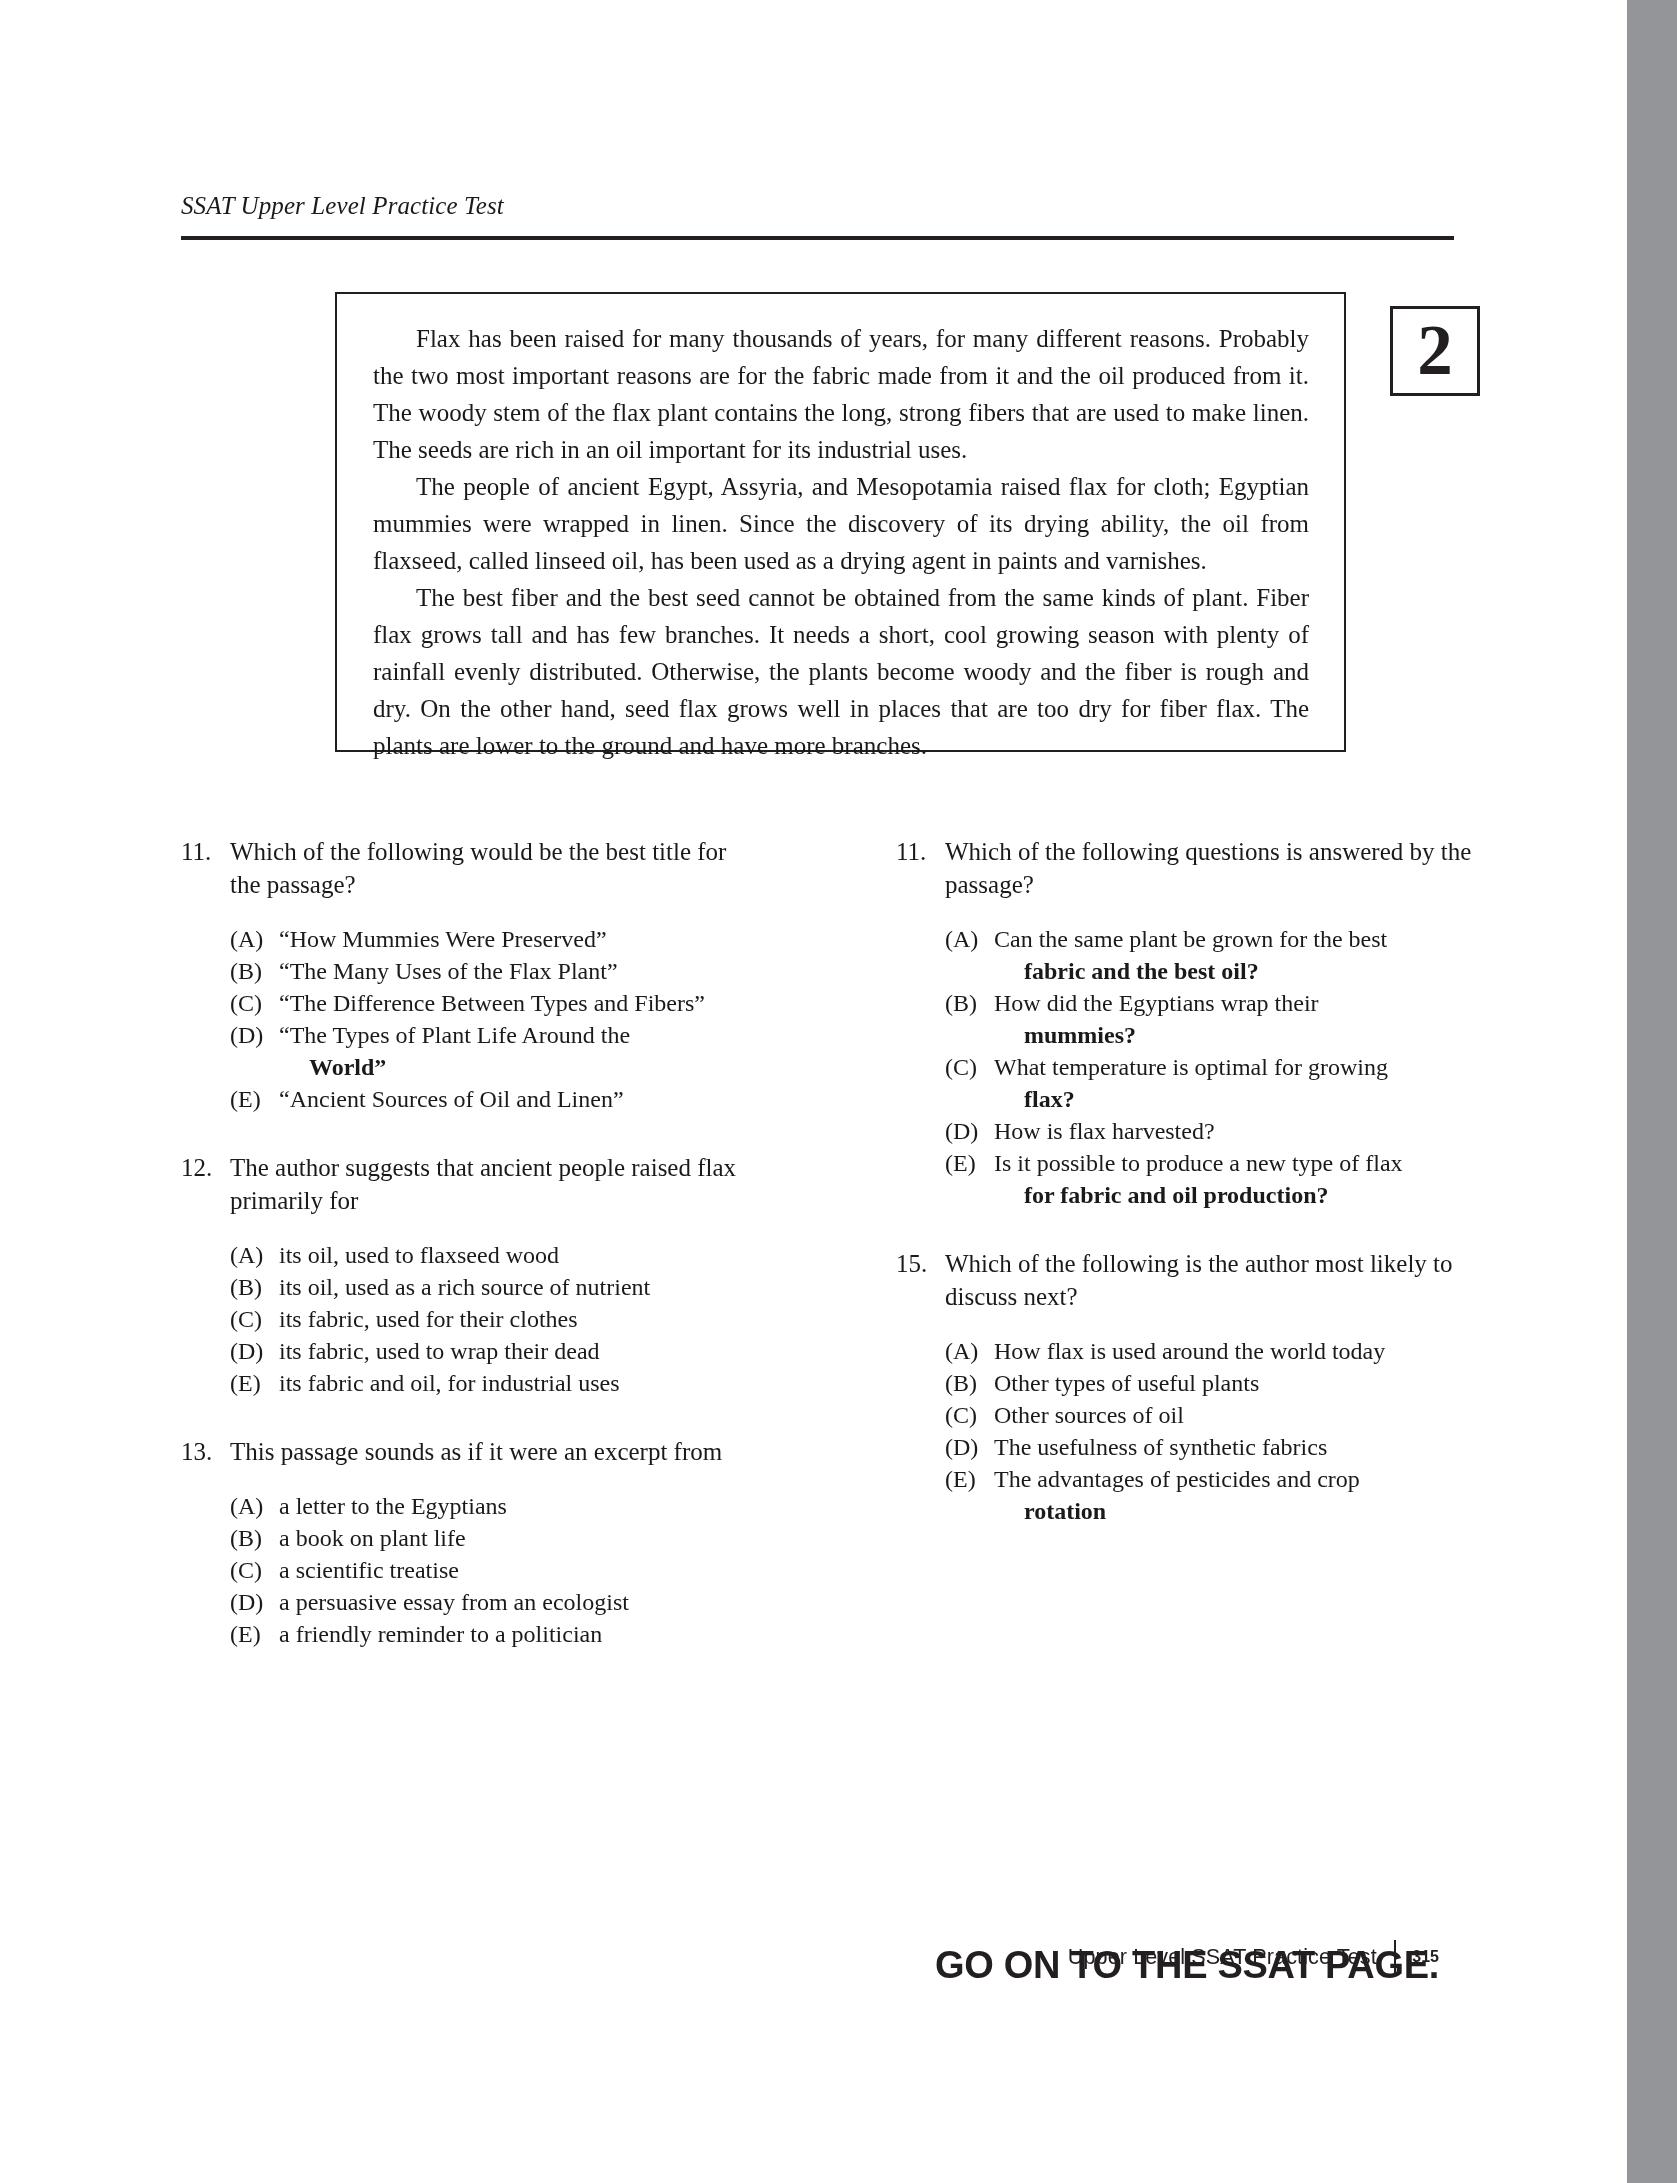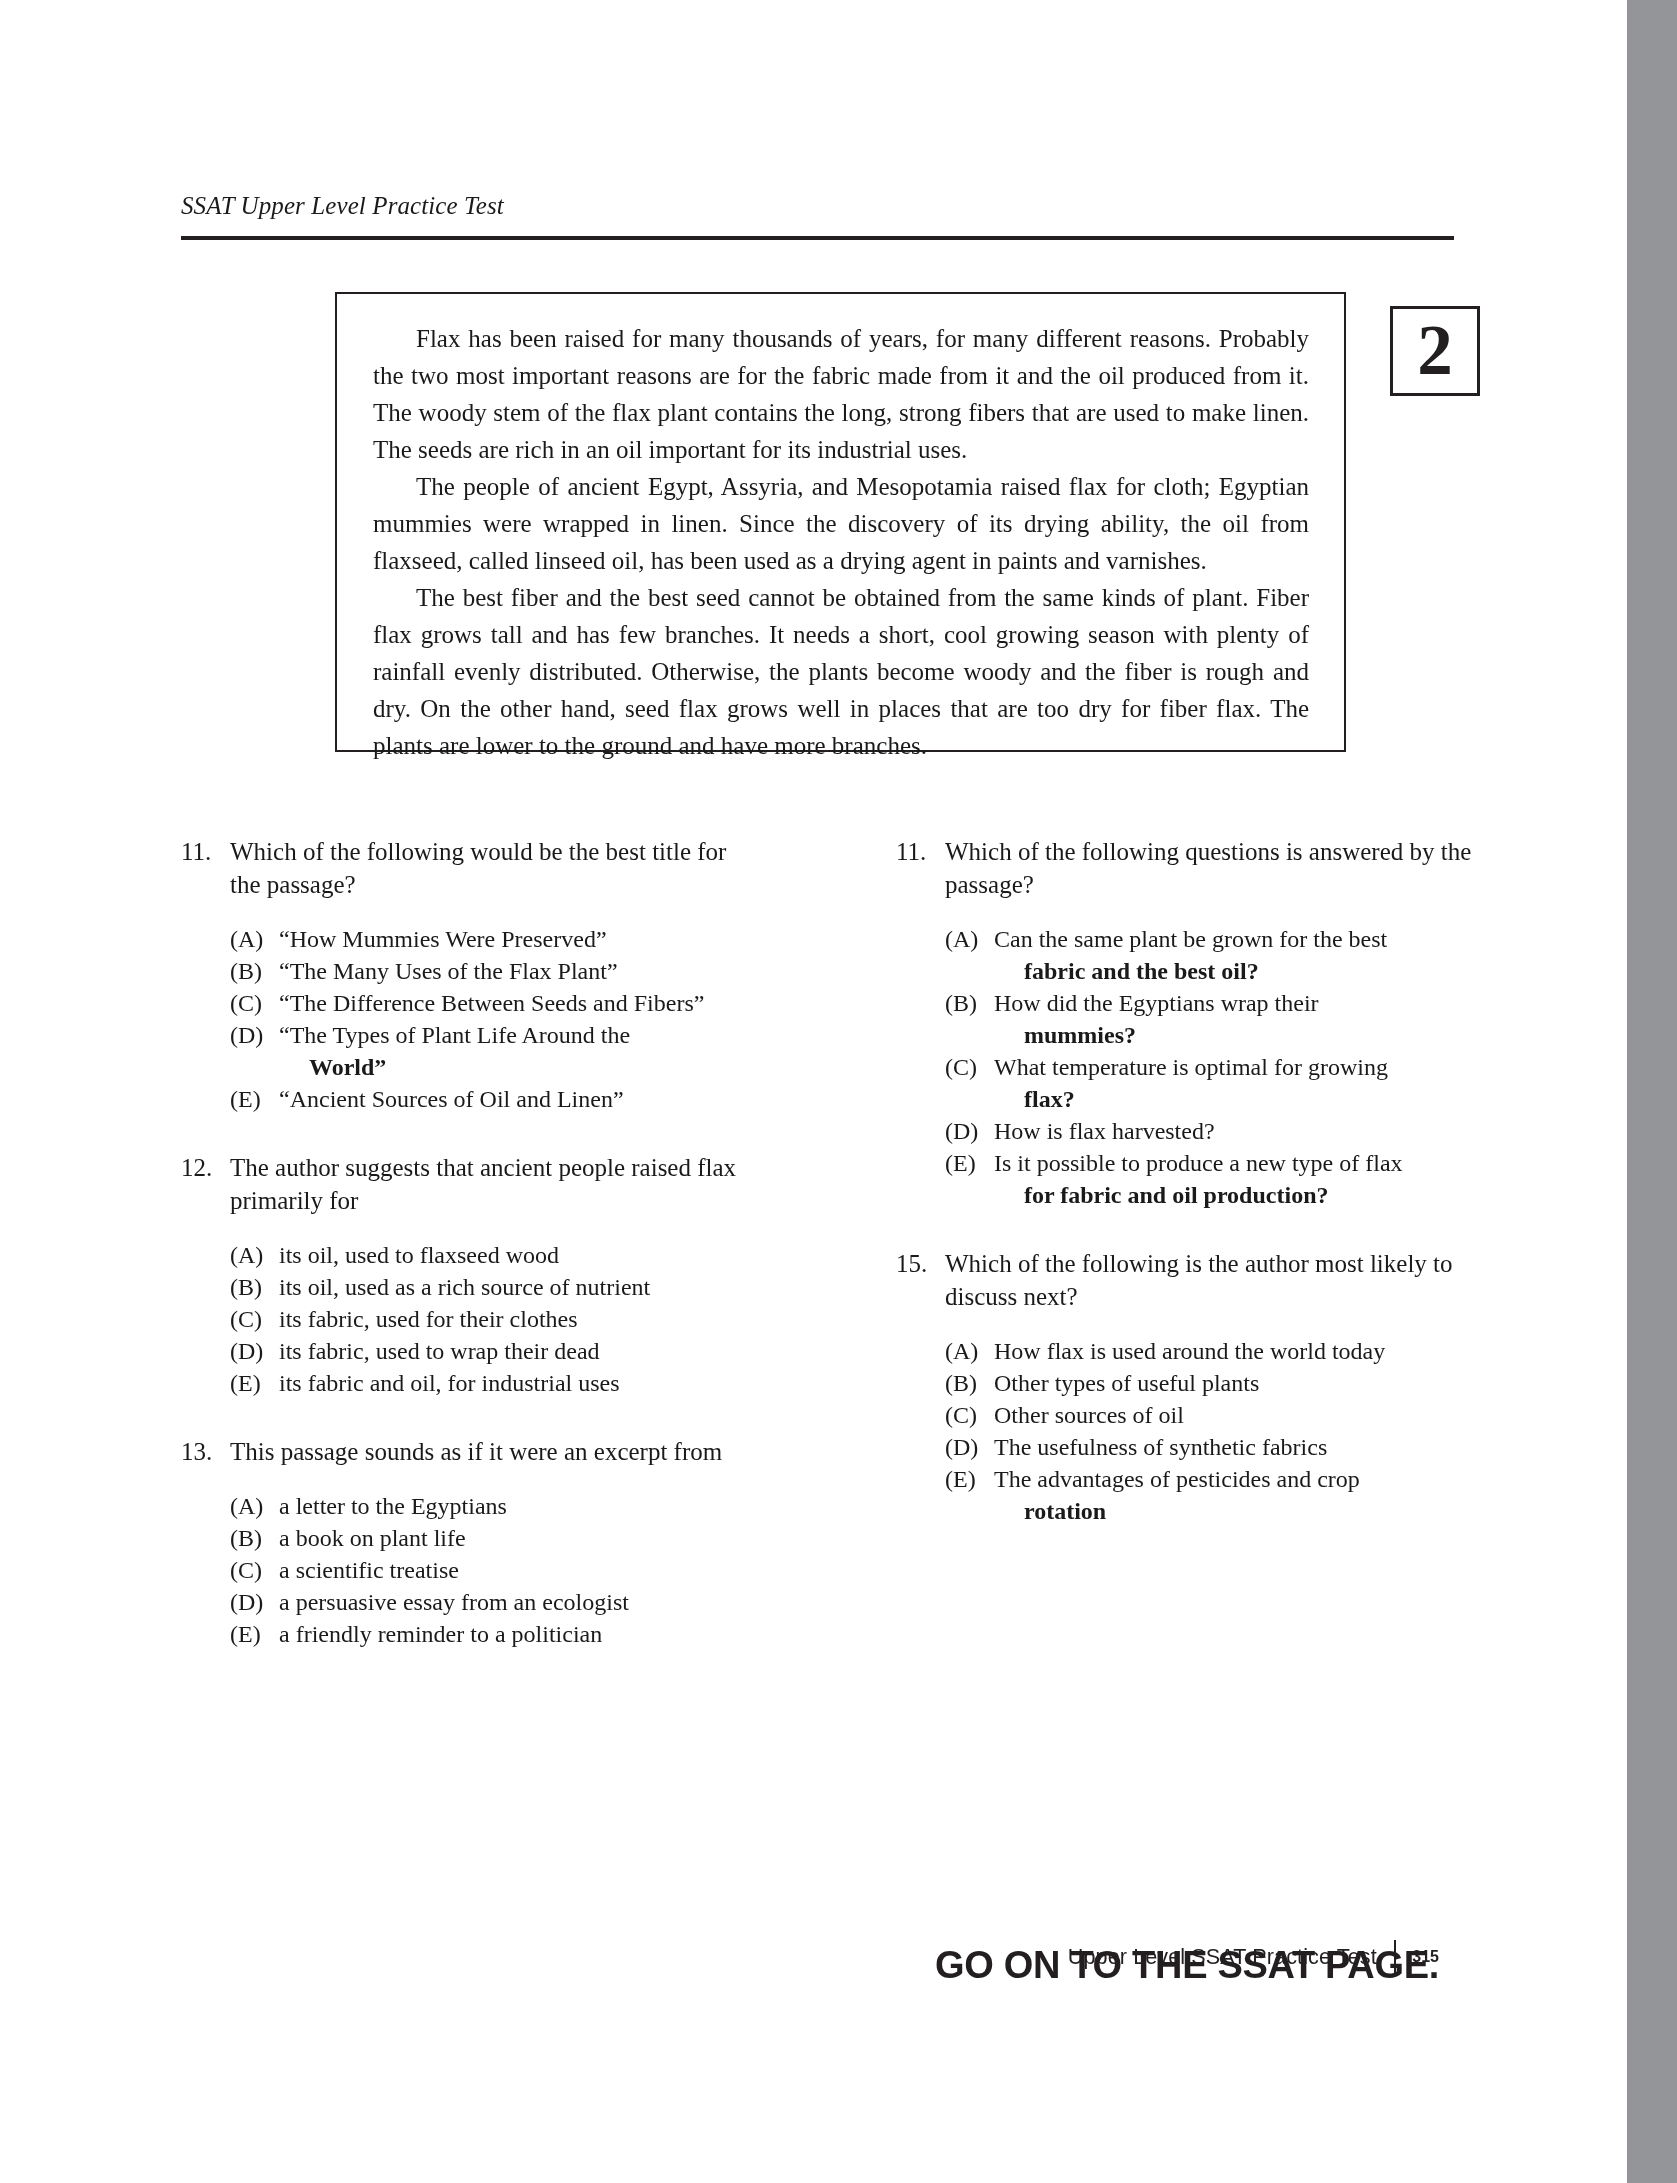--- a/index.html
+++ b/index.html
@@ -240,21 +240,21 @@
           <div class="option">
             <span class="opt-letter">(A)</span>
             <span class="opt-text"><span>“How Mummies Were Preserved”</span></span>
           </div>
           <div class="option">
             <span class="opt-letter">(B)</span>
             <span class="opt-text"><span>“The Many Uses of the Flax Plant”</span></span>
           </div>
           <div class="option">
             <span class="opt-letter">(C)</span>
-            <span class="opt-text"><span>“The Difference Between Seeds and Fibers”</span></span>
+            <span class="opt-text"><span>“The Difference Between Types and Fibers”</span></span>
           </div>
           <div class="option">
             <span class="opt-letter">(D)</span>
             <span class="opt-text"><span>“The Types of Plant Life Around the</span><span class="wrap-line">World”</span></span>
           </div>
           <div class="option">
             <span class="opt-letter">(E)</span>
             <span class="opt-text"><span>“Ancient Sources of Oil and Linen”</span></span>
           </div>
         </div>

